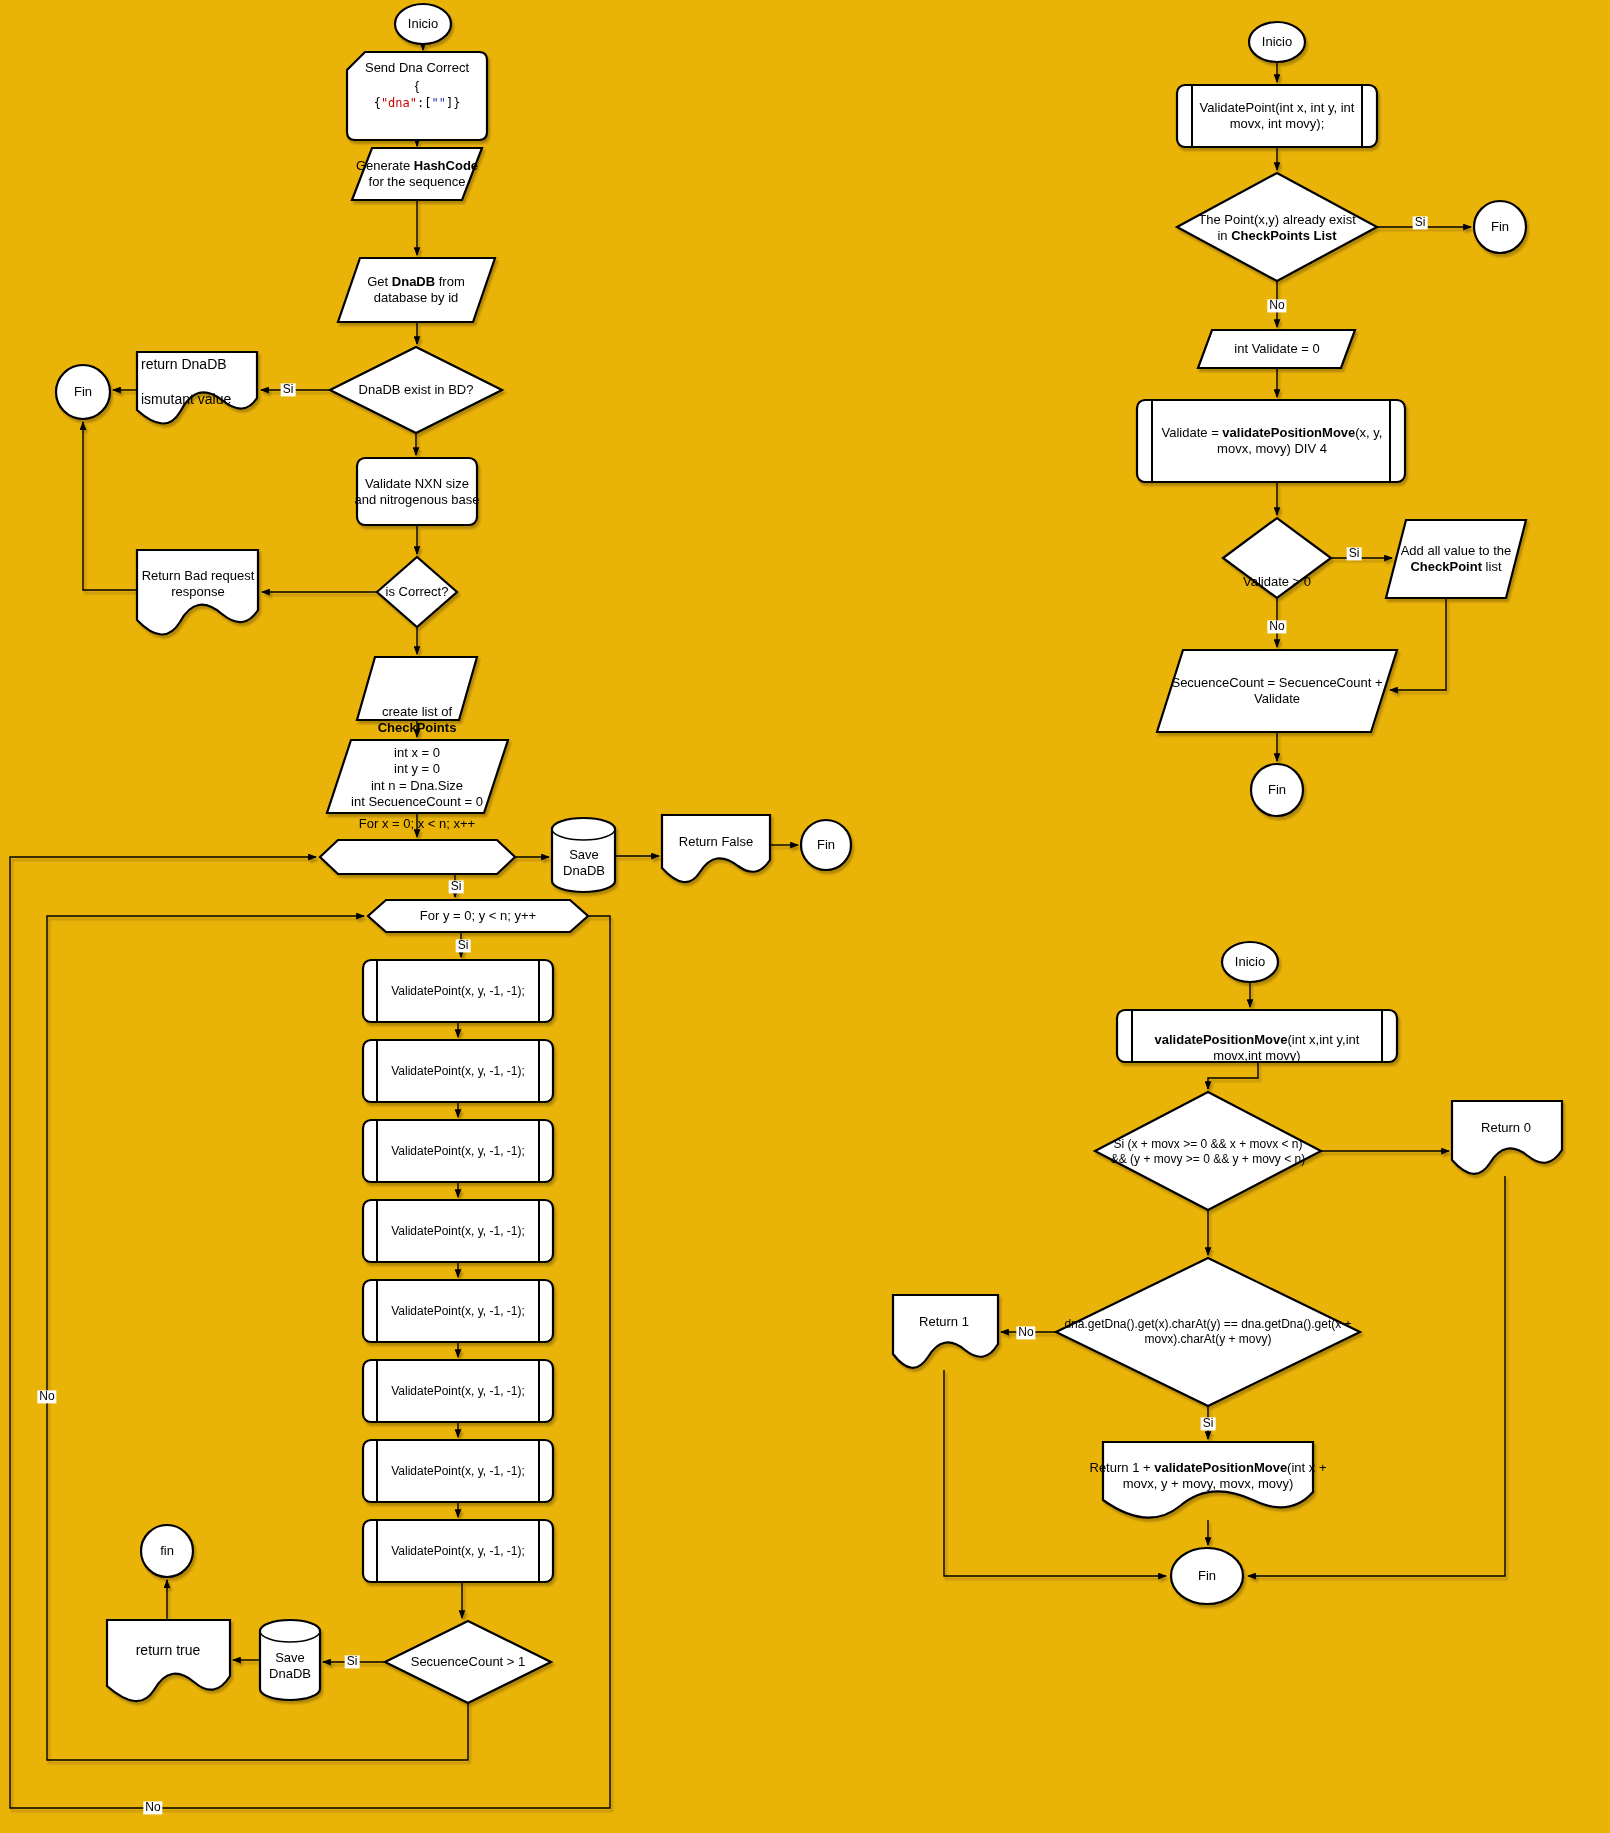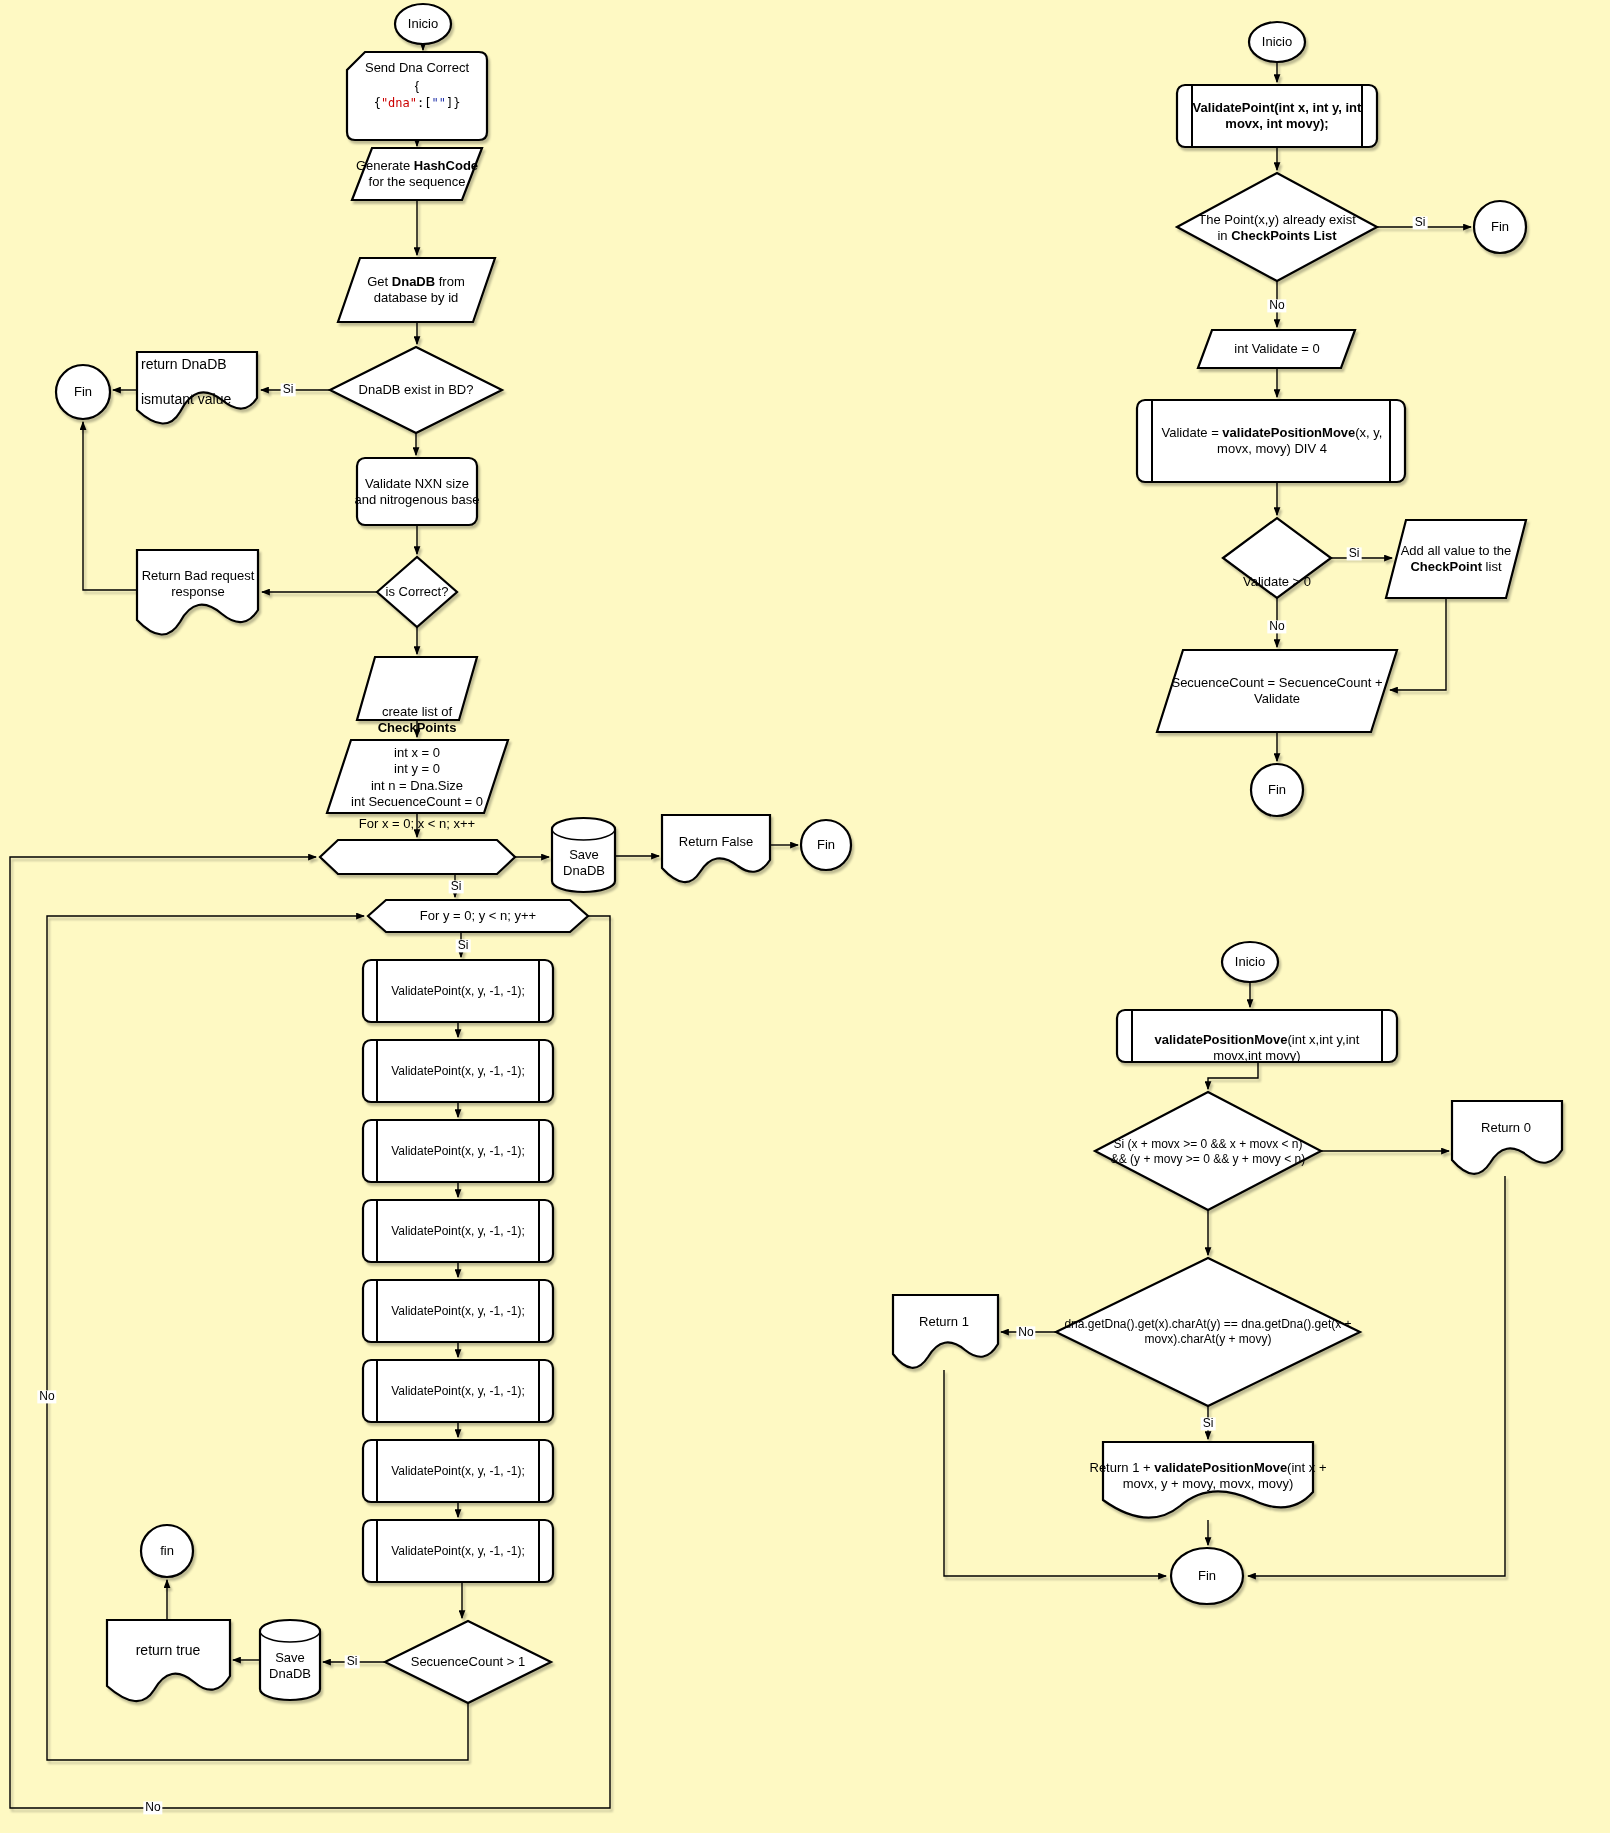--- a/index.html
+++ b/index.html
@@ -1,16 +1,16 @@
 <!DOCTYPE html>
 <html><head>
 <meta charset="utf-8">
 <style>
   html,body{margin:0;padding:0;background:#ffffff;}
-  #canvas{position:relative;width:1610px;height:1833px;background:#fef9c3;
+  #canvas{position:relative;width:1610px;height:1833px;background:#eab308;
           font-family:"Liberation Sans",sans-serif;color:#000;overflow:hidden;}
   #canvas svg{position:absolute;left:0;top:0;}
   .shape{fill:#ffffff;stroke:#000000;stroke-width:2.2;}
   .bar{stroke:#000000;stroke-width:2;}
   .edge{fill:none;stroke:#000000;stroke-width:1.4;}
   .lbl{position:absolute;transform:translate(-50%,-50%);text-align:center;
        white-space:pre-line;font-size:13px;line-height:1.25;}
   .tl{transform:none;text-align:left;}
   .mono{font-family:"DejaVu Sans Mono",monospace;font-size:12px;}
   .sm{font-size:12px;}
@@ -206,21 +206,21 @@
 <div class="lbl" style="left:167px;top:1551px;">fin</div>
 
 <div class="edge-lbl" style="left:288px;top:390px;">Si</div>
 <div class="edge-lbl" style="left:456px;top:887px;">Si</div>
 <div class="edge-lbl" style="left:463px;top:946px;">Si</div>
 <div class="edge-lbl" style="left:352px;top:1662px;">Si</div>
 <div class="edge-lbl" style="left:47px;top:1397px;">No</div>
 <div class="edge-lbl" style="left:153px;top:1808px;">No</div>
 
 <div class="lbl" style="left:1277px;top:42px;">Inicio</div>
-<div class="lbl" style="left:1277px;top:116px;width:180px;"><span style="font-weight: bold;">ValidatePoint(int x, int y, int
+<div class="lbl" style="left:1277px;top:116px;width:180px;"><span style="font-weight: normal;">ValidatePoint(int x, int y, int
 movx, int movy);</span></div>
 <div class="lbl" style="left:1277px;top:228px;width:200px;"><span>The Point(x,y) already exist
 in </span><span style="font-weight: bold;">CheckPoints List</span></div>
 <div class="lbl" style="left:1500px;top:227px;">Fin</div>
 <div class="lbl" style="left:1277px;top:349px;width:150px;">int Validate = 0</div>
 <div class="lbl" style="left:1272px;top:441px;width:230px;"><span>Validate = </span><span style="font-weight: bold;">validatePositionMove</span><span>(x, y,
 movx, movy) DIV 4</span></div>
 <div class="lbl" style="left:1277px;top:558px;margin-top:24px;">Validate &gt; 0</div>
 <div class="lbl" style="left:1456px;top:559px;width:150px;"><span>Add all value to the
 </span><span style="font-weight: bold;">CheckPoint</span><span> list</span></div>

